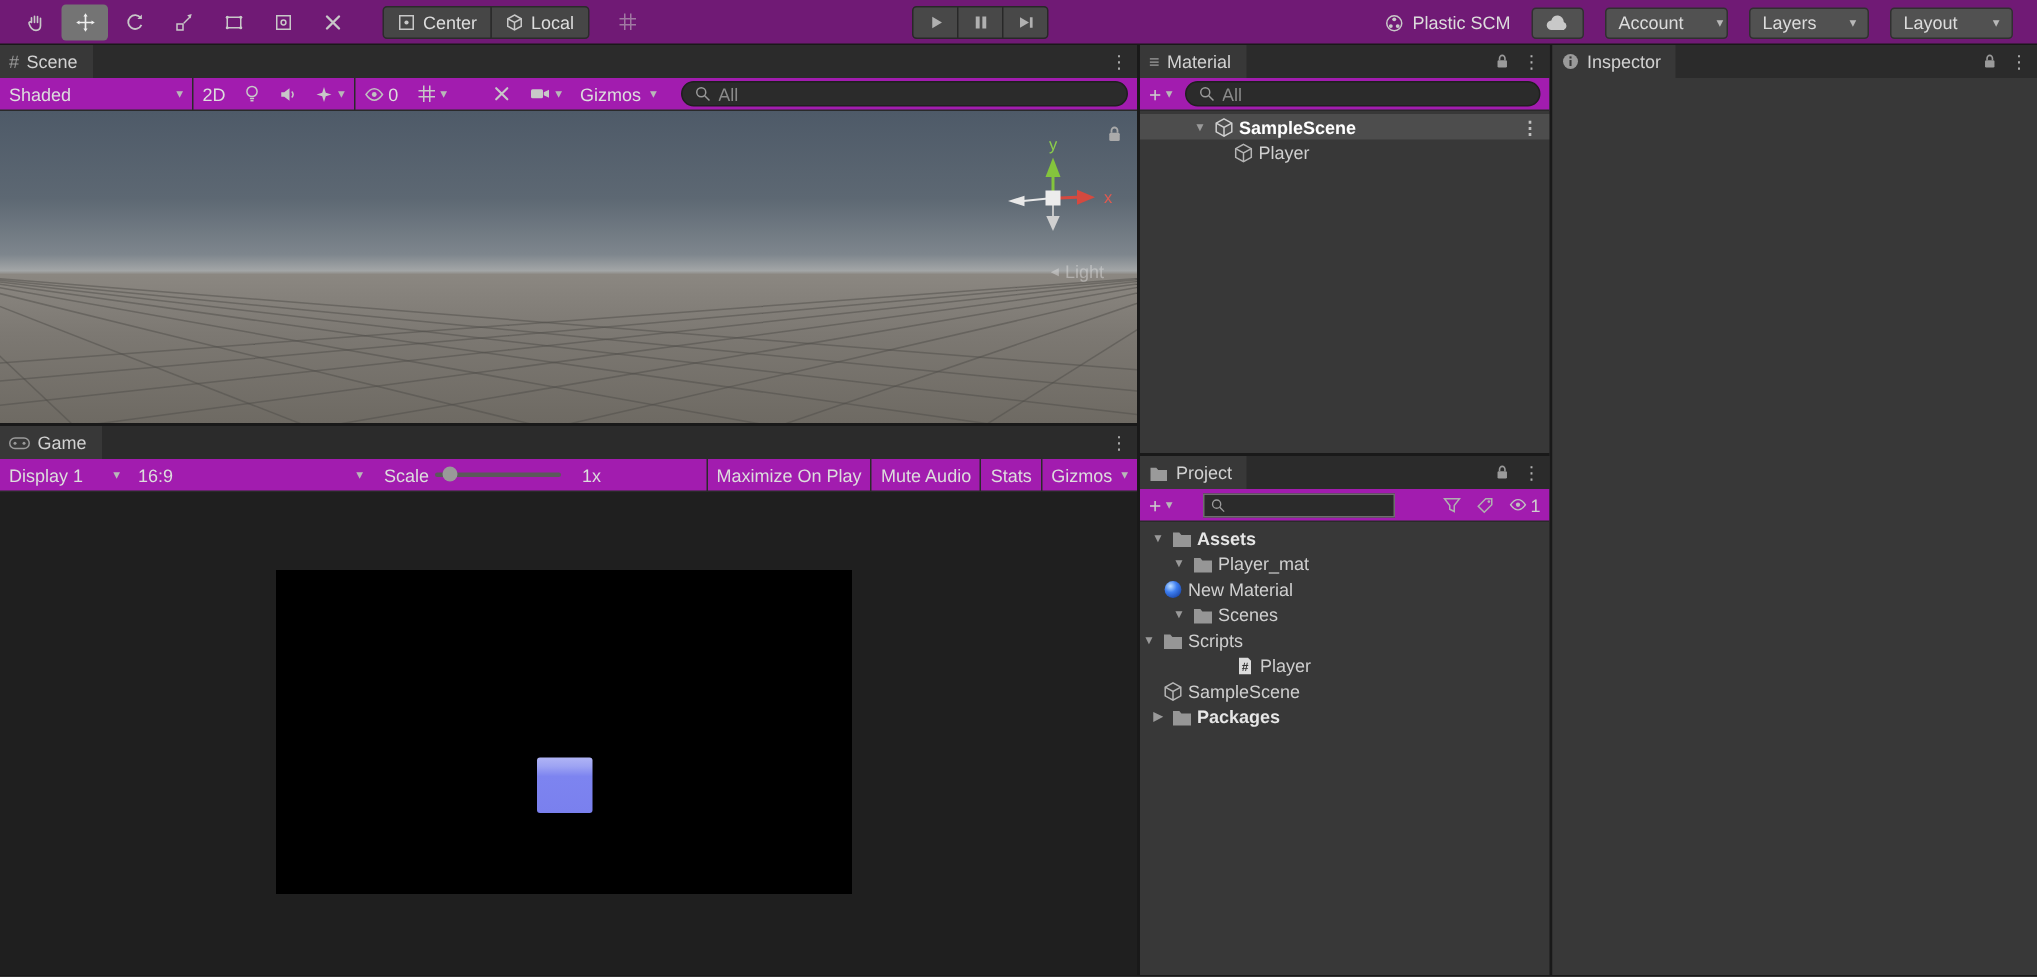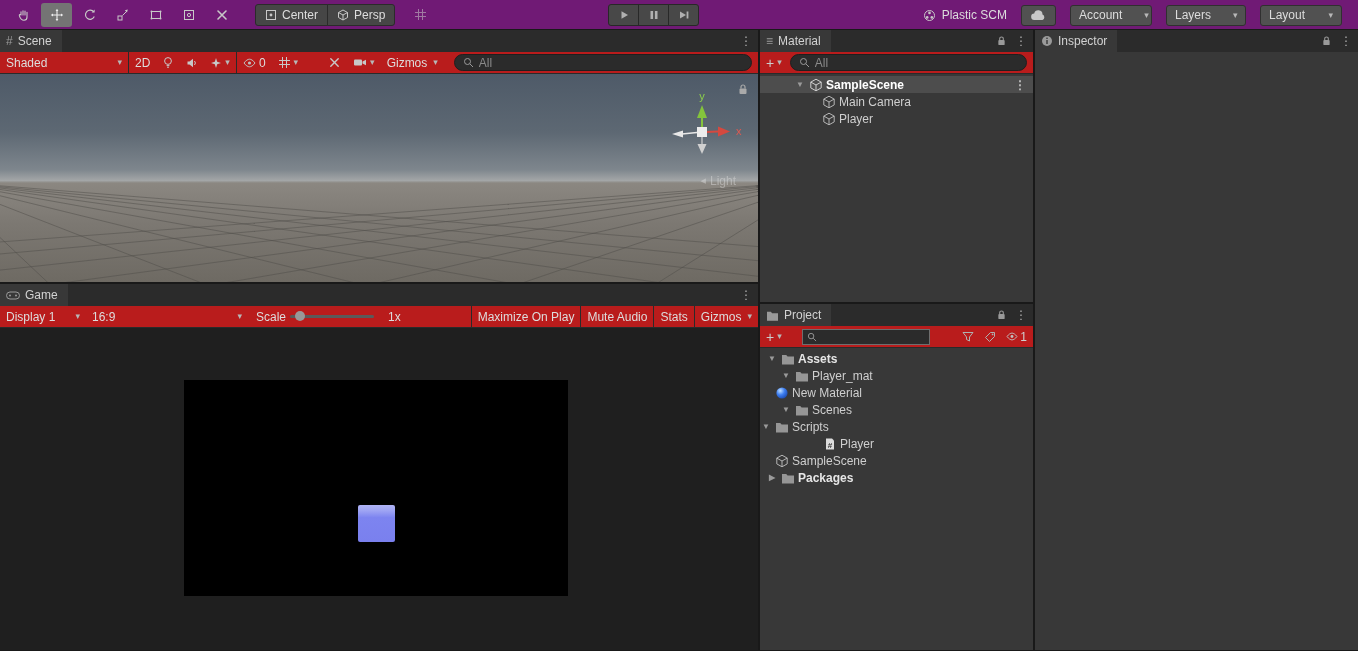--- a/index.html
+++ b/index.html
@@ -41,21 +41,21 @@
   .hsplit{height:2px;background:#191919;flex:none}
   .col-left{width:758px;flex:none;display:flex;flex-direction:column;min-height:0}
   .col-mid{width:273px;flex:none;display:flex;flex-direction:column;min-height:0}
   .col-right{flex:1;display:flex;flex-direction:column;min-height:0}
   .panel{display:flex;flex-direction:column;min-height:0}
   .tabstrip{height:22px;background:#2b2b2b;display:flex;align-items:stretch;position:relative;flex:none}
   .tab{display:flex;align-items:center;gap:5px;padding:0 10px 0 6px;background:#383838;color:#d2d2d2}
   .tabicon{color:#9a9a9a}
   .strip-icons{position:absolute;right:6px;top:0;height:22px;display:flex;align-items:center;gap:9px;color:#a8a8a8}
   .kebab{font-size:12px;color:#b0b0b0}
-  .paneltoolbar{height:22px;background:#b91c1c;border-bottom:1px solid #2a2a2a;display:flex;align-items:center;flex:none}
+  .paneltoolbar{height:22px;background:#a21caf;border-bottom:1px solid #2a2a2a;display:flex;align-items:center;flex:none}
   .vsep{width:1px;height:22px;background:#2a2a2a;flex:none}
   .dropdown{display:flex;align-items:center;height:22px;padding:0 6px;gap:6px;color:#dddddd}
   .tbtn{height:22px;display:flex;align-items:center;gap:3px;padding:0 6px;color:#dddddd}
   .searchpill{flex:1;height:17px;margin:0 6px 0 10px;background:#2b2b2b;border:1px solid #1f1f1f;border-radius:9px;
     display:flex;align-items:center;gap:5px;padding:0 8px}
   .searchpill input{flex:1;background:none;border:none;outline:none;color:#cfcfcf;min-width:0}
 
   
   .scene-panel{height:252px;flex:none}
   .shaded{width:128px;justify-content:space-between}
@@ -163,21 +163,21 @@
             <rect x="1.5" y="1.5" width="9" height="9" fill="none" stroke="#c8c8c8"></rect>
             <circle cx="6" cy="6" r="1.4" fill="#c8c8c8"></circle>
           </svg>
         <span>Center</span>
       </button>
       <button class="pillbtn">
         <svg width="12" height="12" viewBox="0 0 12 12">
             <path d="M6 1 10.5 3.5v5L6 11 1.5 8.5v-5Z" fill="none" stroke="#c8c8c8"></path>
             <path d="M1.5 3.5 6 6l4.5-2.5M6 6v5" fill="none" stroke="#c8c8c8"></path>
           </svg>
-        <span>Persp</span>
+        <span>Local</span>
       </button>
     </div>
 
     <button class="toolbtn snapbtn">
       <svg width="13" height="13" viewBox="0 0 13 13" opacity="0.55">
           <path d="M1 4.5h11M1 8.5h11M4.5 1v11M8.5 1v11" stroke="#c8c8c8"></path>
         </svg>
     </button>
 
     <div class="play-group">
@@ -438,27 +438,20 @@
                 <path d="M1.8 4.1 7 7l5.2-2.9M7 7v5.8" fill="none" stroke="#cfcfcf"></path>
               </svg>
             <span>SampleScene</span>
             <span class="row-kebab kebab">⋮</span>
           </div>
           <div class="row hp-child">
             <svg class="ricon" width="14" height="14" viewBox="0 0 14 14">
                 <path d="M7 1.2 12.2 4.1v5.8L7 12.8 1.8 9.9V4.1Z" fill="none" stroke="#b5b5b5"></path>
                 <path d="M1.8 4.1 7 7l5.2-2.9M7 7v5.8" fill="none" stroke="#b5b5b5"></path>
               </svg>
-            <span>Main Camera</span>
-          </div>
-          <div class="row hp-child">
-            <svg class="ricon" width="14" height="14" viewBox="0 0 14 14">
-                <path d="M7 1.2 12.2 4.1v5.8L7 12.8 1.8 9.9V4.1Z" fill="none" stroke="#b5b5b5"></path>
-                <path d="M1.8 4.1 7 7l5.2-2.9M7 7v5.8" fill="none" stroke="#b5b5b5"></path>
-              </svg>
             <span>Player</span>
           </div>
         </div>
       </div>
 
       <div class="panel" style="flex:1;border-top:2px solid #191919">
         <div class="tabstrip">
           <div class="tab">
             <svg class="tabicon" width="13" height="11" viewBox="0 0 14 12">
                 <path d="M1 2h4.2l1.4 1.6H13v8H1z" fill="#9a9a9a"></path>

